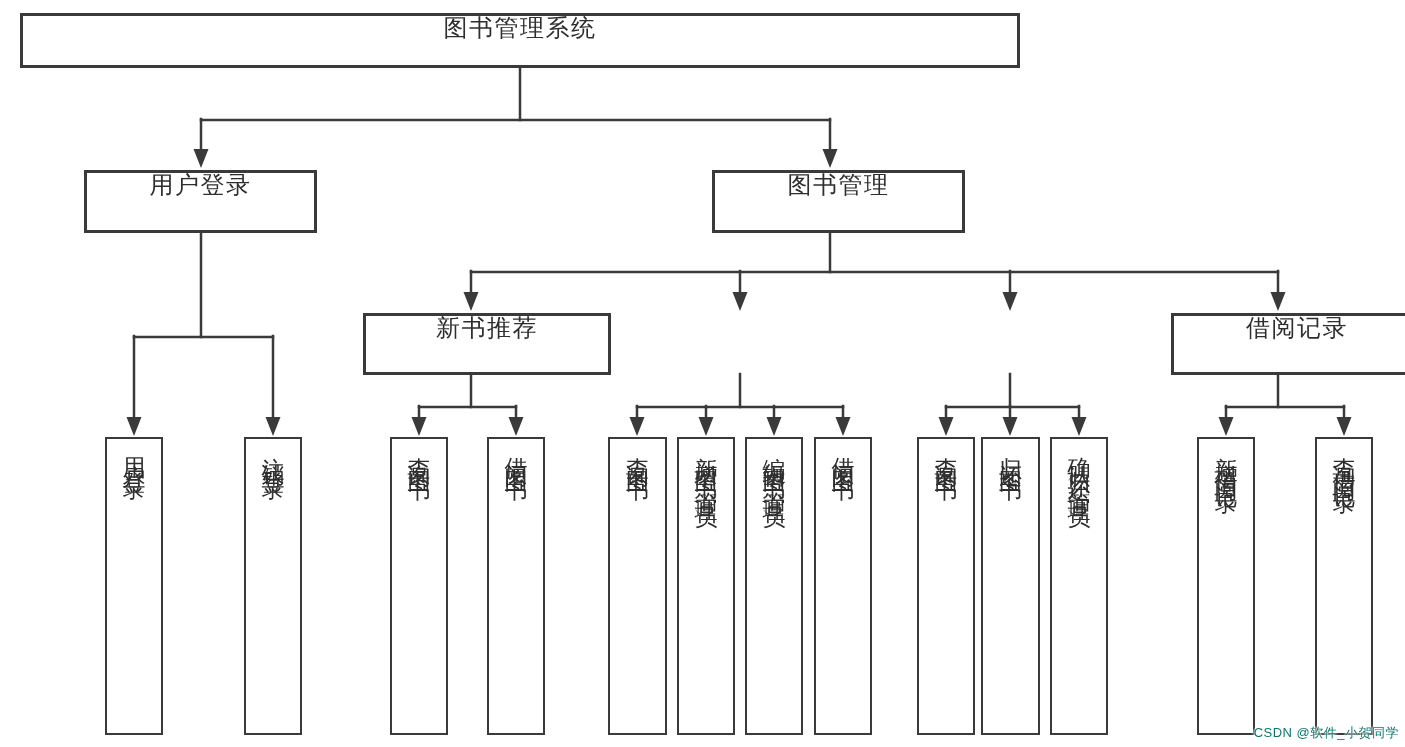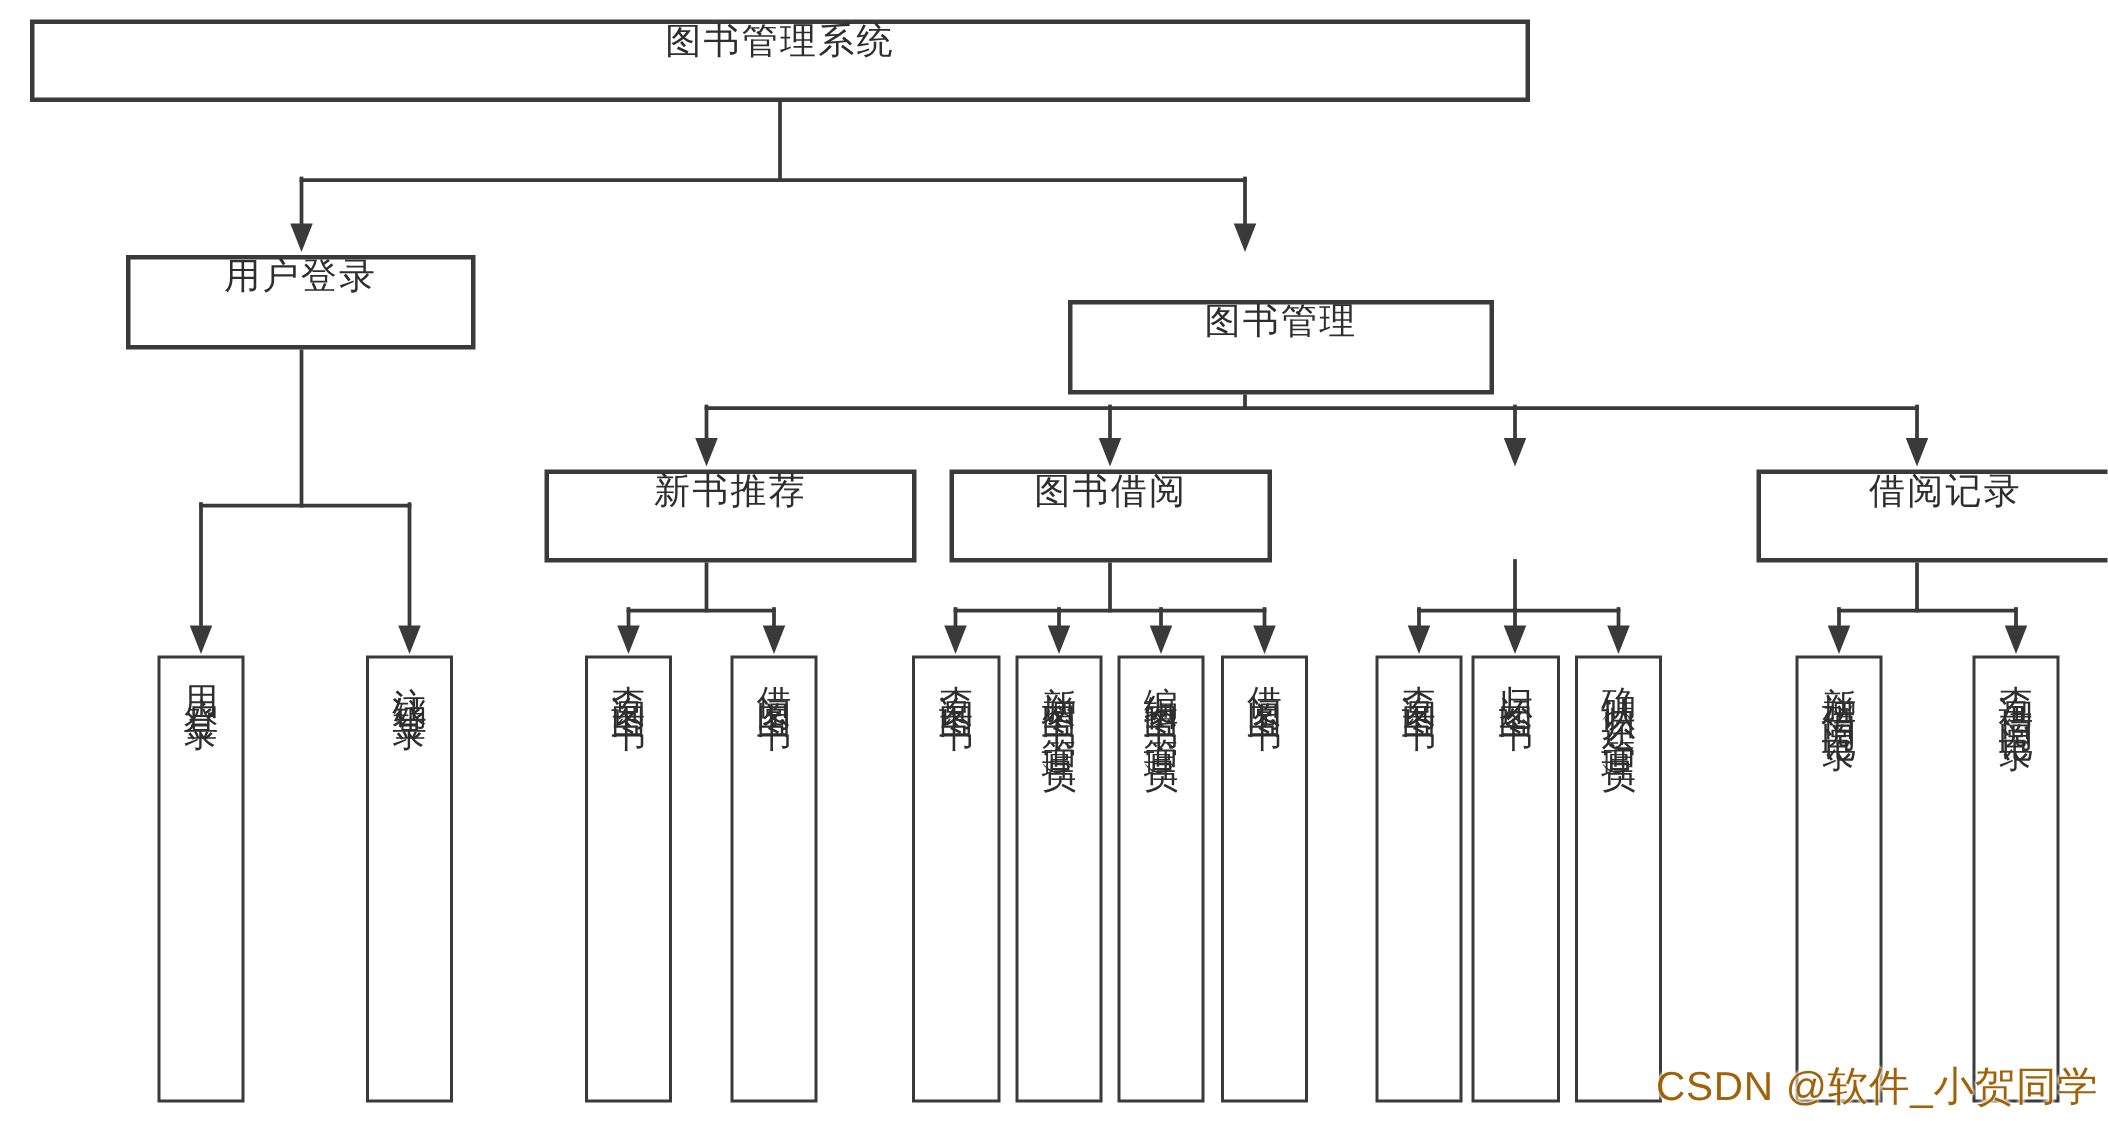--- a/index.html
+++ b/index.html
@@ -25,21 +25,21 @@
     font-size: 24px; letter-spacing: 1.5px; color: #2e2e2e;
     line-height: 1; white-space: nowrap;
   }
   .vlabel {
     writing-mode: vertical-rl; text-orientation: mixed;
     font-size: 23px; letter-spacing: 7px; color: #2e2e2e;
     line-height: 1; white-space: nowrap;
   }
   #watermark {
     position: absolute; right: 6px; bottom: 5px; z-index: 5;
-    font-size: 27px; color: #a16207; letter-spacing: 0.5px;
+    font-size: 13px; color: #0f766e; letter-spacing: 0.5px;
     text-shadow: 0 0 3px #ffffff, 0 0 3px #ffffff, 0 0 2px #ffffff;
     white-space: nowrap;
   }
 </style>
 </head>
 <body>
 
 <div id="canvas">
 
   <svg id="connectors" width="1405" height="747" viewBox="0 0 1405 747">
@@ -111,29 +111,26 @@
     </g>
   </svg>
 
   <div class="node" style="left:20px; top:13px; width:1000px; height:55px;">
     <span class="hlabel">图书管理系统</span>
   </div>
 
   <div class="node" style="left:84px; top:170px; width:233px; height:63px;">
     <span class="hlabel">用户登录</span>
   </div>
-  <div class="node" style="left:712px; top:170px; width:284px; height:63px;margin-top:30px;">
+  <div class="node" style="left:712px; top:170px; width:253px; height:63px;">
     <span class="hlabel">图书管理</span>
   </div>
 
   <div class="node" style="left:363px; top:313px; width:248px; height:62px;">
     <span class="hlabel">新书推荐</span>
-  </div>
-  <div class="node" style="left:633px; top:313px; width:215px; height:62px;">
-    <span class="hlabel">图书借阅</span>
   </div>
   <div class="node" style="left:1171px; top:313px; width:252px; height:62px;">
     <span class="hlabel">借阅记录</span>
   </div>
 
   <div class="node leaf" style="left:105px; top:437px; width:58px; height:298px;">
     <span class="vlabel">用户登录</span>
   </div>
   <div class="node leaf" style="left:244px; top:437px; width:58px; height:298px;">
     <span class="vlabel">注销登录</span>

